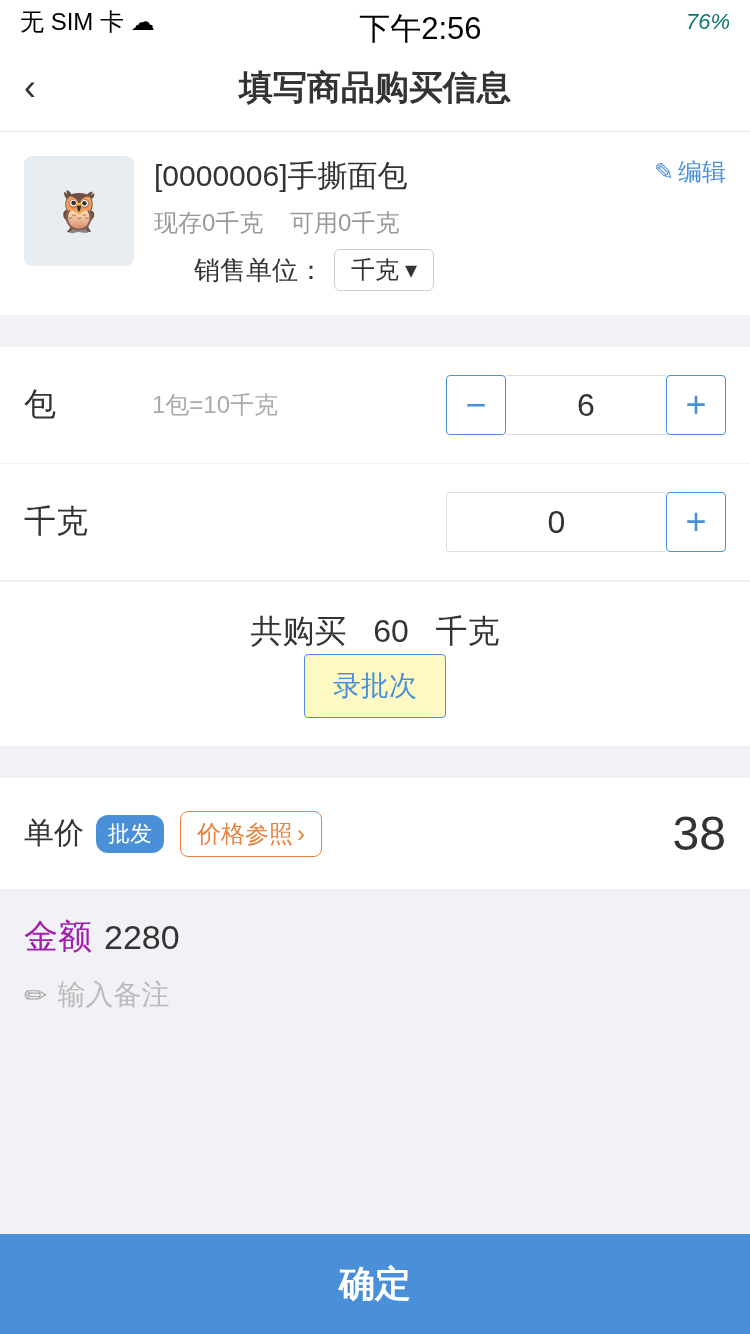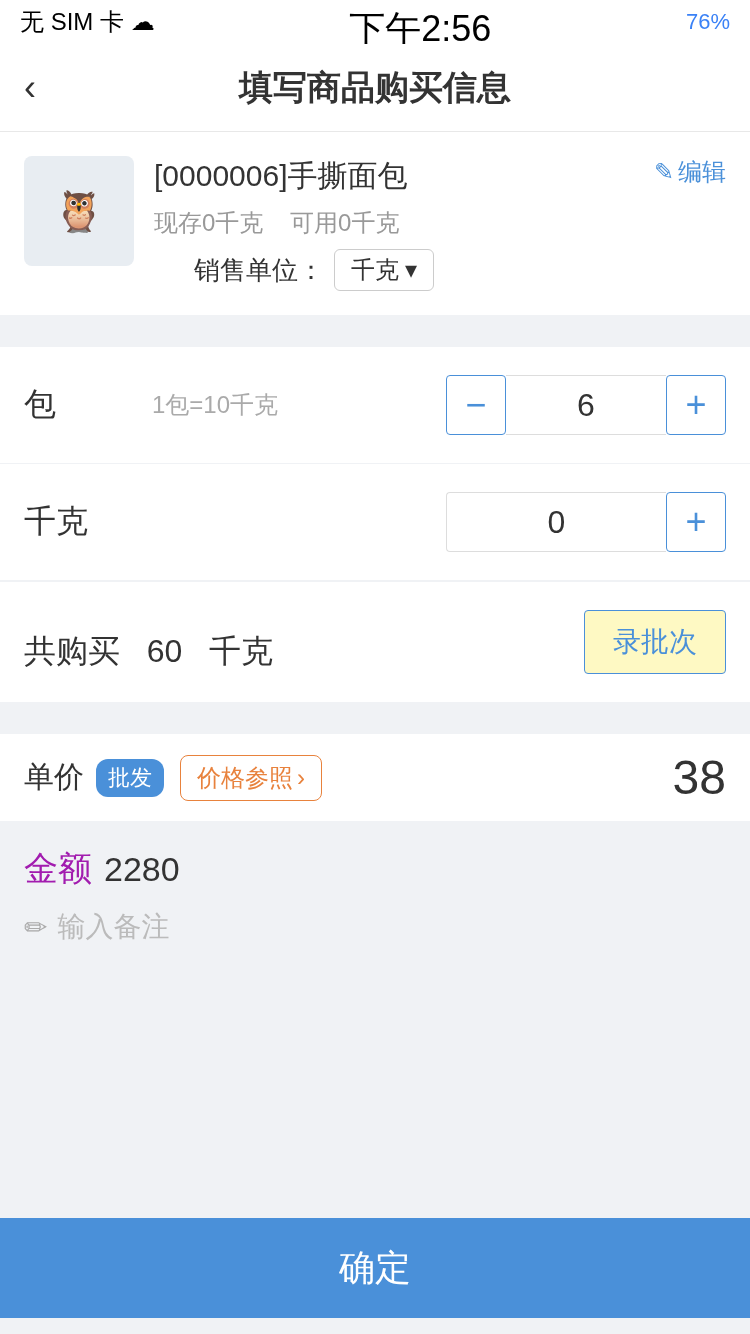--- a/index.html
+++ b/index.html
@@ -17,22 +17,22 @@
       width: 750px;
       height: 44px;
       background: #fff;
       display: flex;
       align-items: center;
       justify-content: space-between;
       padding: 4px 20px;
       font-size: 24px;
     }
     .status-left { display: flex; align-items: center; gap: 8px; color: #000; font-size: 24px; }
-    .status-center { color: #000; font-size: 36px; font-weight: 500; margin-top: 14px; }
-    .status-right { display: flex; align-items: center; gap: 8px; color: #3b82f6; font-size: 22px; }
+    .status-center { color: #000; font-size: 31px; font-weight: 500; margin-top: 14px; }
+    .status-right { display: flex; align-items: center; gap: 8px; color: #0f766e; font-size: 22px; font-style: italic; }
 
     
     .nav-bar {
       width: 750px;
       height: 88px;
       background: #fff;
       display: flex;
       align-items: center;
       justify-content: center;
       position: relative;
@@ -190,24 +190,25 @@
       color: #333;
       background: #fff;
       outline: none;
       border-radius: 4px 0 0 4px;
     }
 
     
     .total-row {
       background: #fff;
       display: flex;
-      align-items: flex-end;
+      align-items: center;
       justify-content: space-between;
       padding: 28px 24px;
       border-top: 1px solid #f0f2f5;
+      flex-direction: column;
     }
     .total-label {
       font-size: 32px;
       color: #333;
     }
     .batch-btn {
       border: 1px solid #4a90d9;
       color: #4a90d9;
       font-size: 28px;
       padding: 12px 28px;
@@ -217,21 +218,21 @@
     }
 
     
     .price-section {
       background: #fff;
       margin-top: 16px;
     }
     .price-row {
       display: flex;
       align-items: center;
-      padding: 16px 24px;
+      padding: 28px 24px;
       border-bottom: 1px solid #f0f2f5;
     }
     .price-label {
       font-size: 30px;
       color: #333;
     }
     .price-badge {
       background: #4a90d9;
       color: #fff;
       font-size: 22px;
@@ -295,32 +296,33 @@
     
     .bottom-fill {
       flex: 1;
       background: #f0f2f5;
       min-height: 300px;
     }
 
     
     .confirm-btn {
       position: fixed;
-      bottom: 16px;
+      bottom: 0;
       left: 0;
       width: 750px;
       height: 100px;
       background: #4a90d9;
       color: #fff;
       font-size: 36px;
       border: none;
       cursor: pointer;
       display: flex;
       align-items: center;
       justify-content: center;
+      font-weight: bold;
     }
   </style>
 </head>
 <body>
 
 <div class="status-bar">
   <div class="status-left">
     <span>无 SIM 卡 ☁</span>
   </div>
   <div class="status-center">下午2:56</div>

